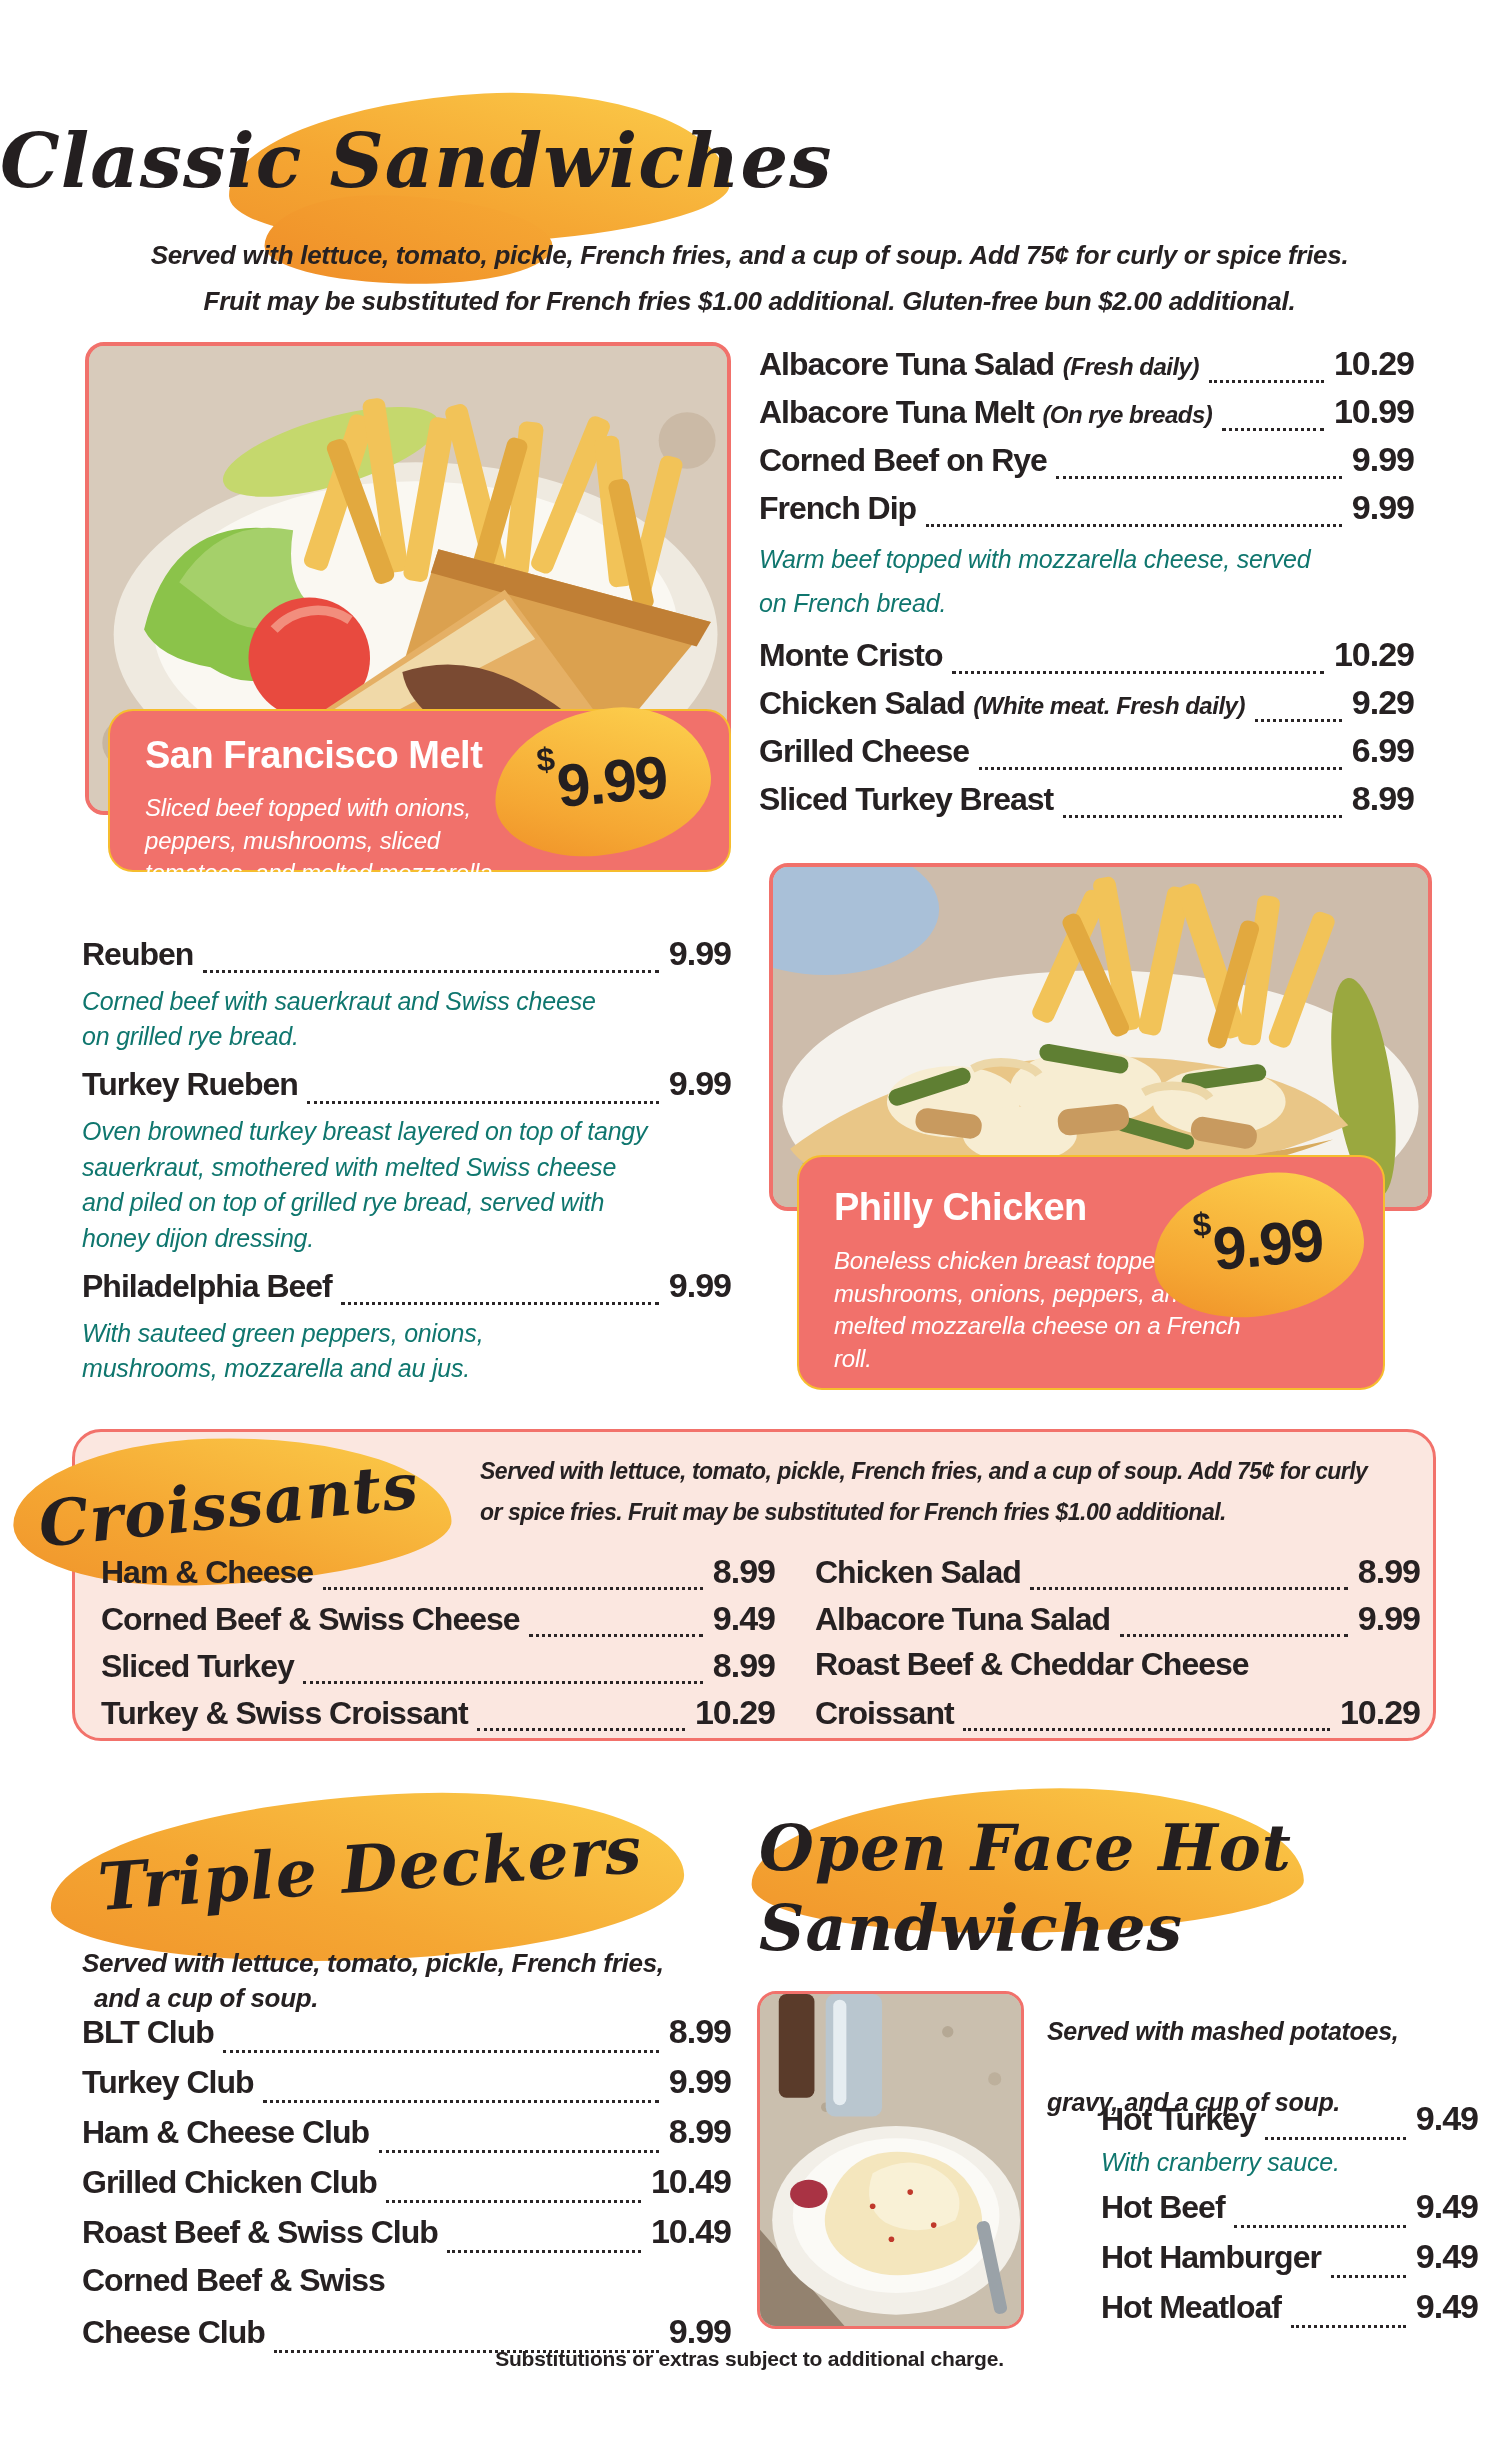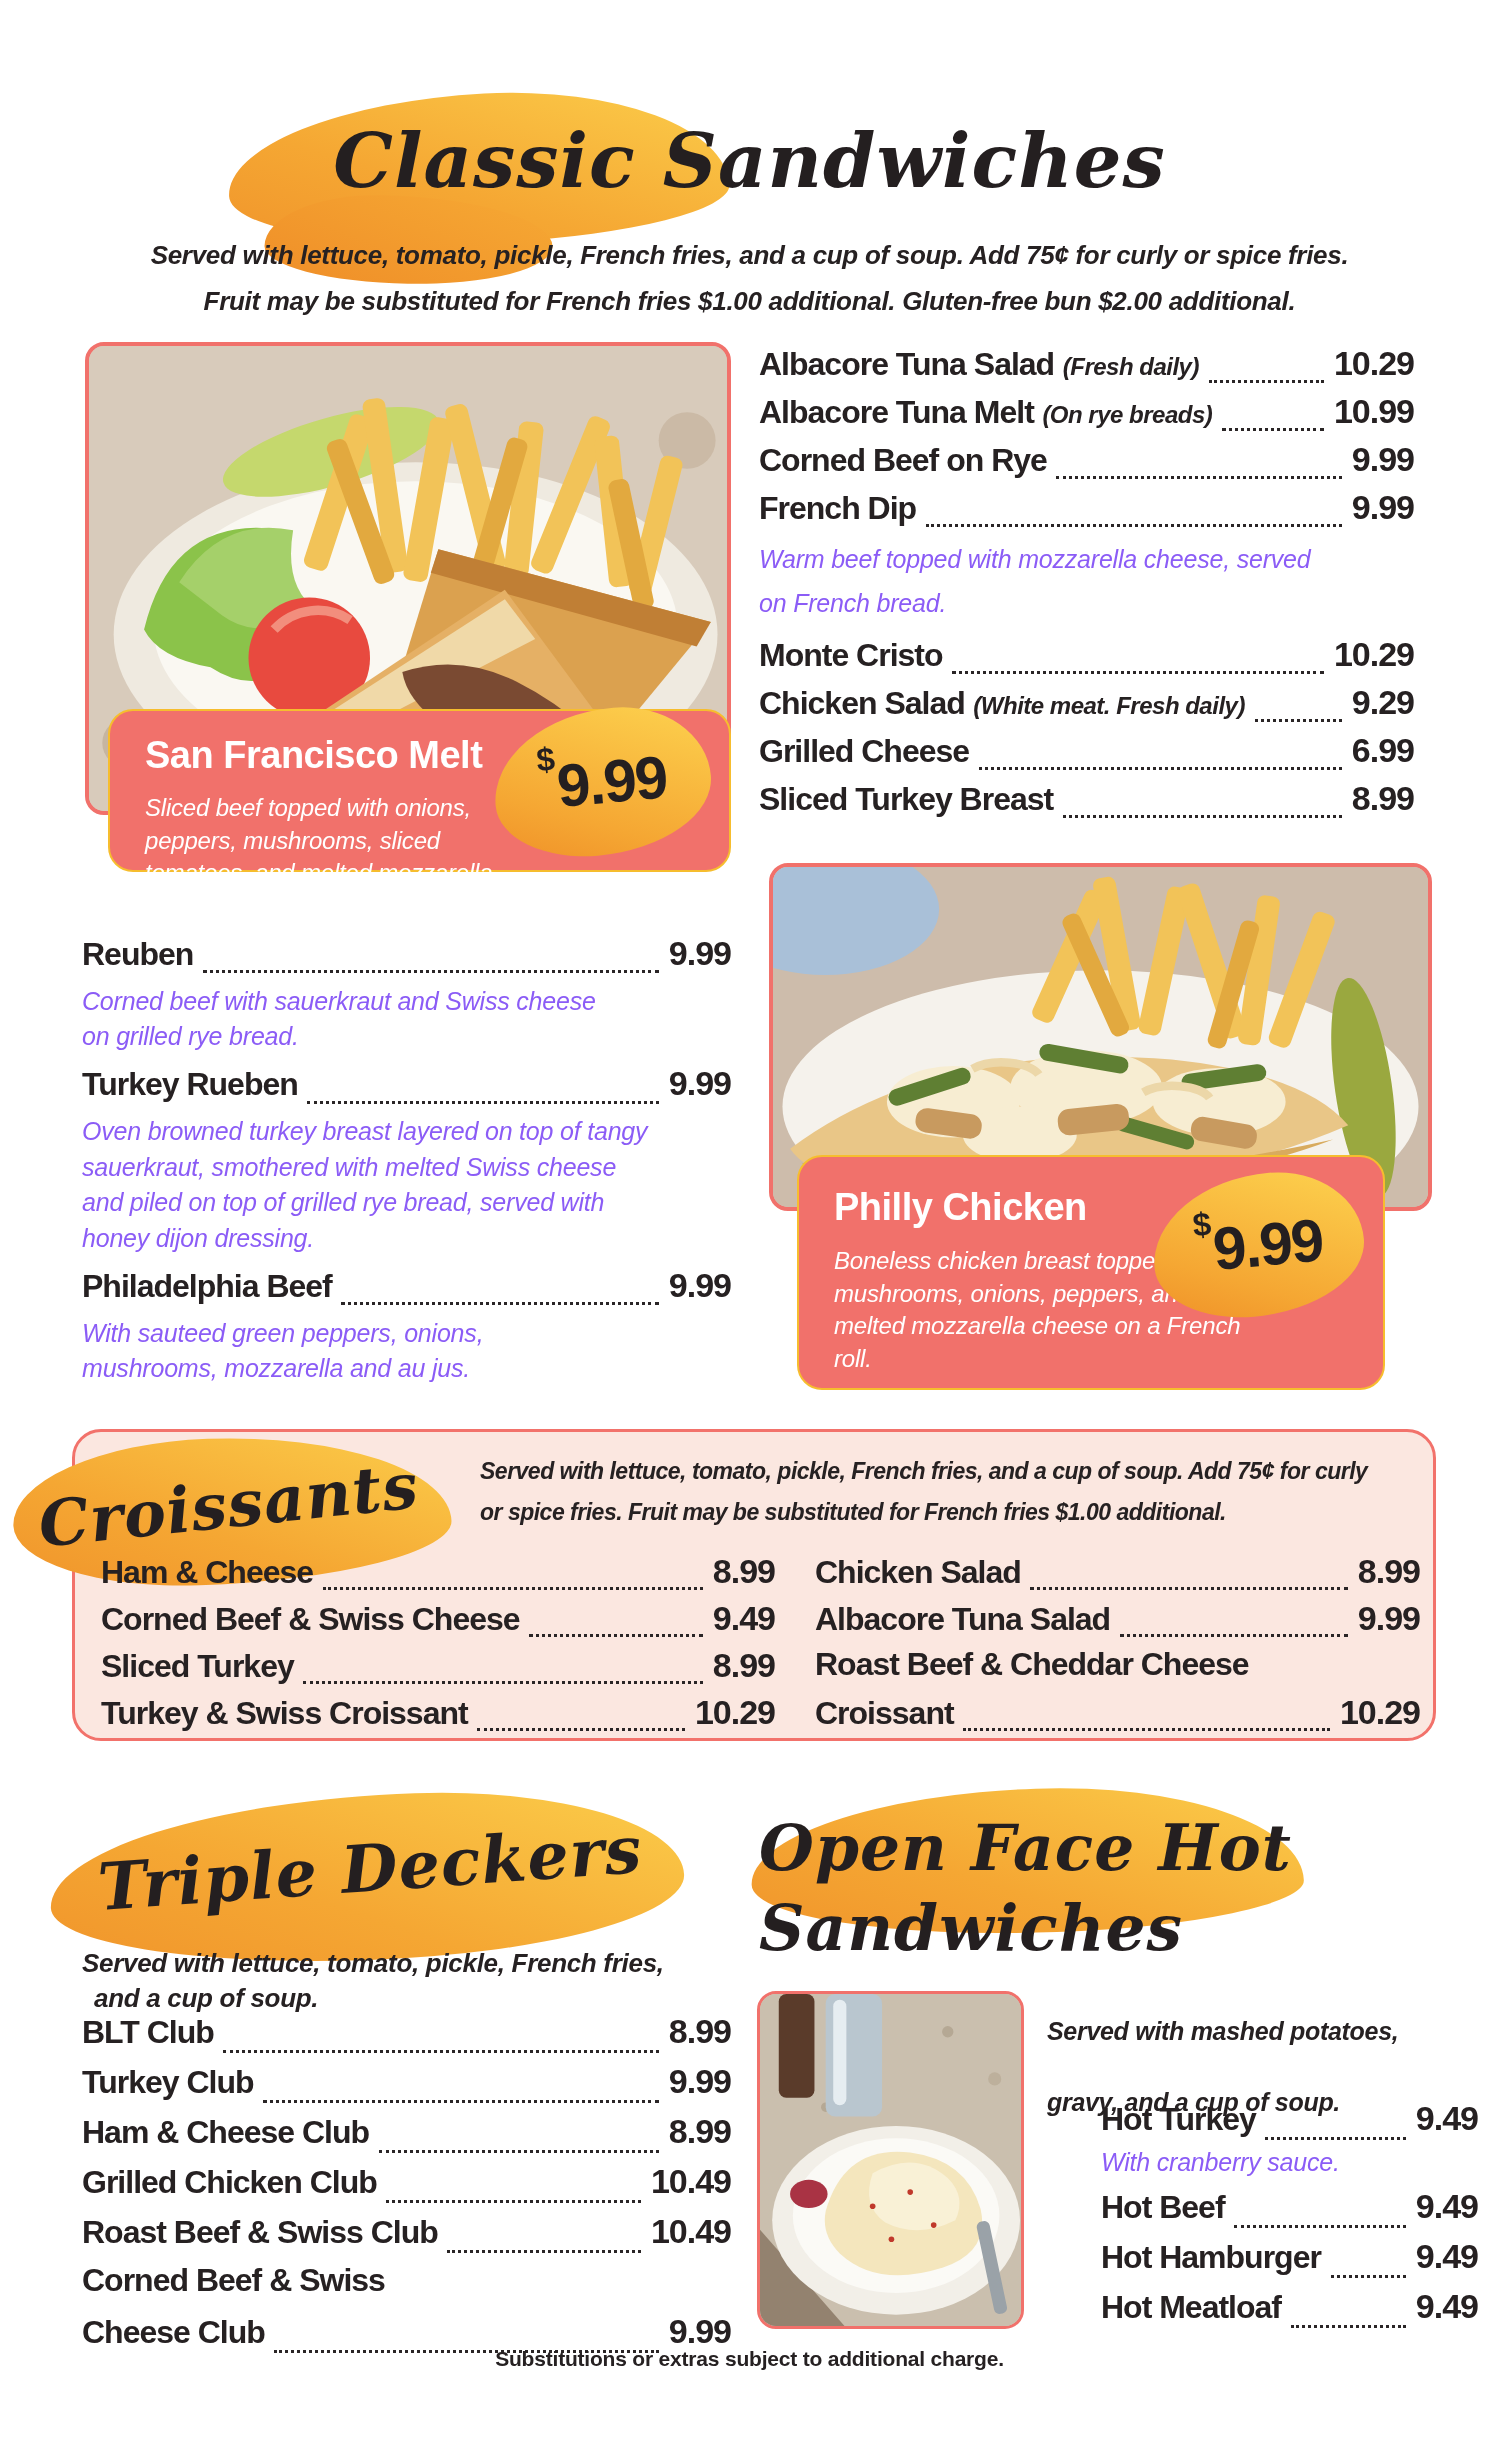--- a/index.html
+++ b/index.html
@@ -34,21 +34,21 @@
   
   .list{position:absolute;}
   .row{display:flex;align-items:baseline;height:48px;}
   .row .name{font-weight:700;font-size:32px;letter-spacing:-1px;white-space:nowrap;}
   .row .note{font-style:italic;font-weight:700;font-size:24px;margin-left:8.6px;white-space:nowrap;letter-spacing:-0.5px;}
   .row .dots{flex:1 1 auto;min-width:25px;border-bottom:3.8px dotted #2a2526;margin:0 9.6px 8.6px 9.6px;align-self:flex-end;}
   .row .price{font-weight:700;font-size:34px;letter-spacing:-1px;}
   .row.noline{height:48px;}
   .item-desc{
     font-style:italic;font-size:25px;line-height:1.42;letter-spacing:-0.2px;
-    margin:1.9px 0 9.6px 0;color:#8b5cf6;
+    margin:1.9px 0 9.6px 0;color:#0f766e;
   }
   
   .photo{
     position:absolute;border:4.8px solid #f1716b;border-radius:19px;overflow:hidden;
     box-sizing:border-box;background:#d8cbbb;
   }
   .photo svg{display:block;width:100%;height:100%;}
   
   .feature{
     position:absolute;background:#f1716b;border:2.9px solid #f6bd2e;border-radius:25px;
@@ -79,21 +79,21 @@
     position:absolute;left:0;right:0;top:2347px;text-align:center;
     font-weight:700;font-size:21px;letter-spacing:-0.2px;
   }
 </style>
 </head>
 <body>
 
 <div class="page">
 
   <div class="blob lobe" style="left:228px;top:94px;width:500px;height:149px;transform:rotate(-3deg);"></div>
-  <div class="script" style="position:absolute;left:0;right:0;top:117px;text-align:center;font-size:75px;">Classic Sandwiches</div>
+  <div class="script" style="position:absolute;left:0;right:0;top:117px;font-size:75px;">Classic Sandwiches</div>
   <div class="intro centered" style="top:240px;">Served with lettuce, tomato, pickle, French fries, and a cup of soup. Add 75¢ for curly or spice fries.</div>
   <div class="intro centered" style="top:286px;">Fruit may be substituted for French fries $1.00 additional. Gluten-free bun $2.00 additional.</div>
 
   <div class="photo" style="left:85px;top:342px;width:646px;height:473px;">
     <svg viewBox="0 0 672 492" preserveAspectRatio="none">
       <rect width="672" height="492" fill="#d8cbbb"></rect>
       <circle cx="40" cy="420" r="26" fill="#c6b5a1"></circle>
         <circle cx="630" cy="100" r="30" fill="#cbbaa6"></circle>
       <ellipse cx="344" cy="305" rx="318" ry="182" fill="#efeae0"></ellipse>
       <ellipse cx="344" cy="298" rx="276" ry="155" fill="#faf8f2"></ellipse>

